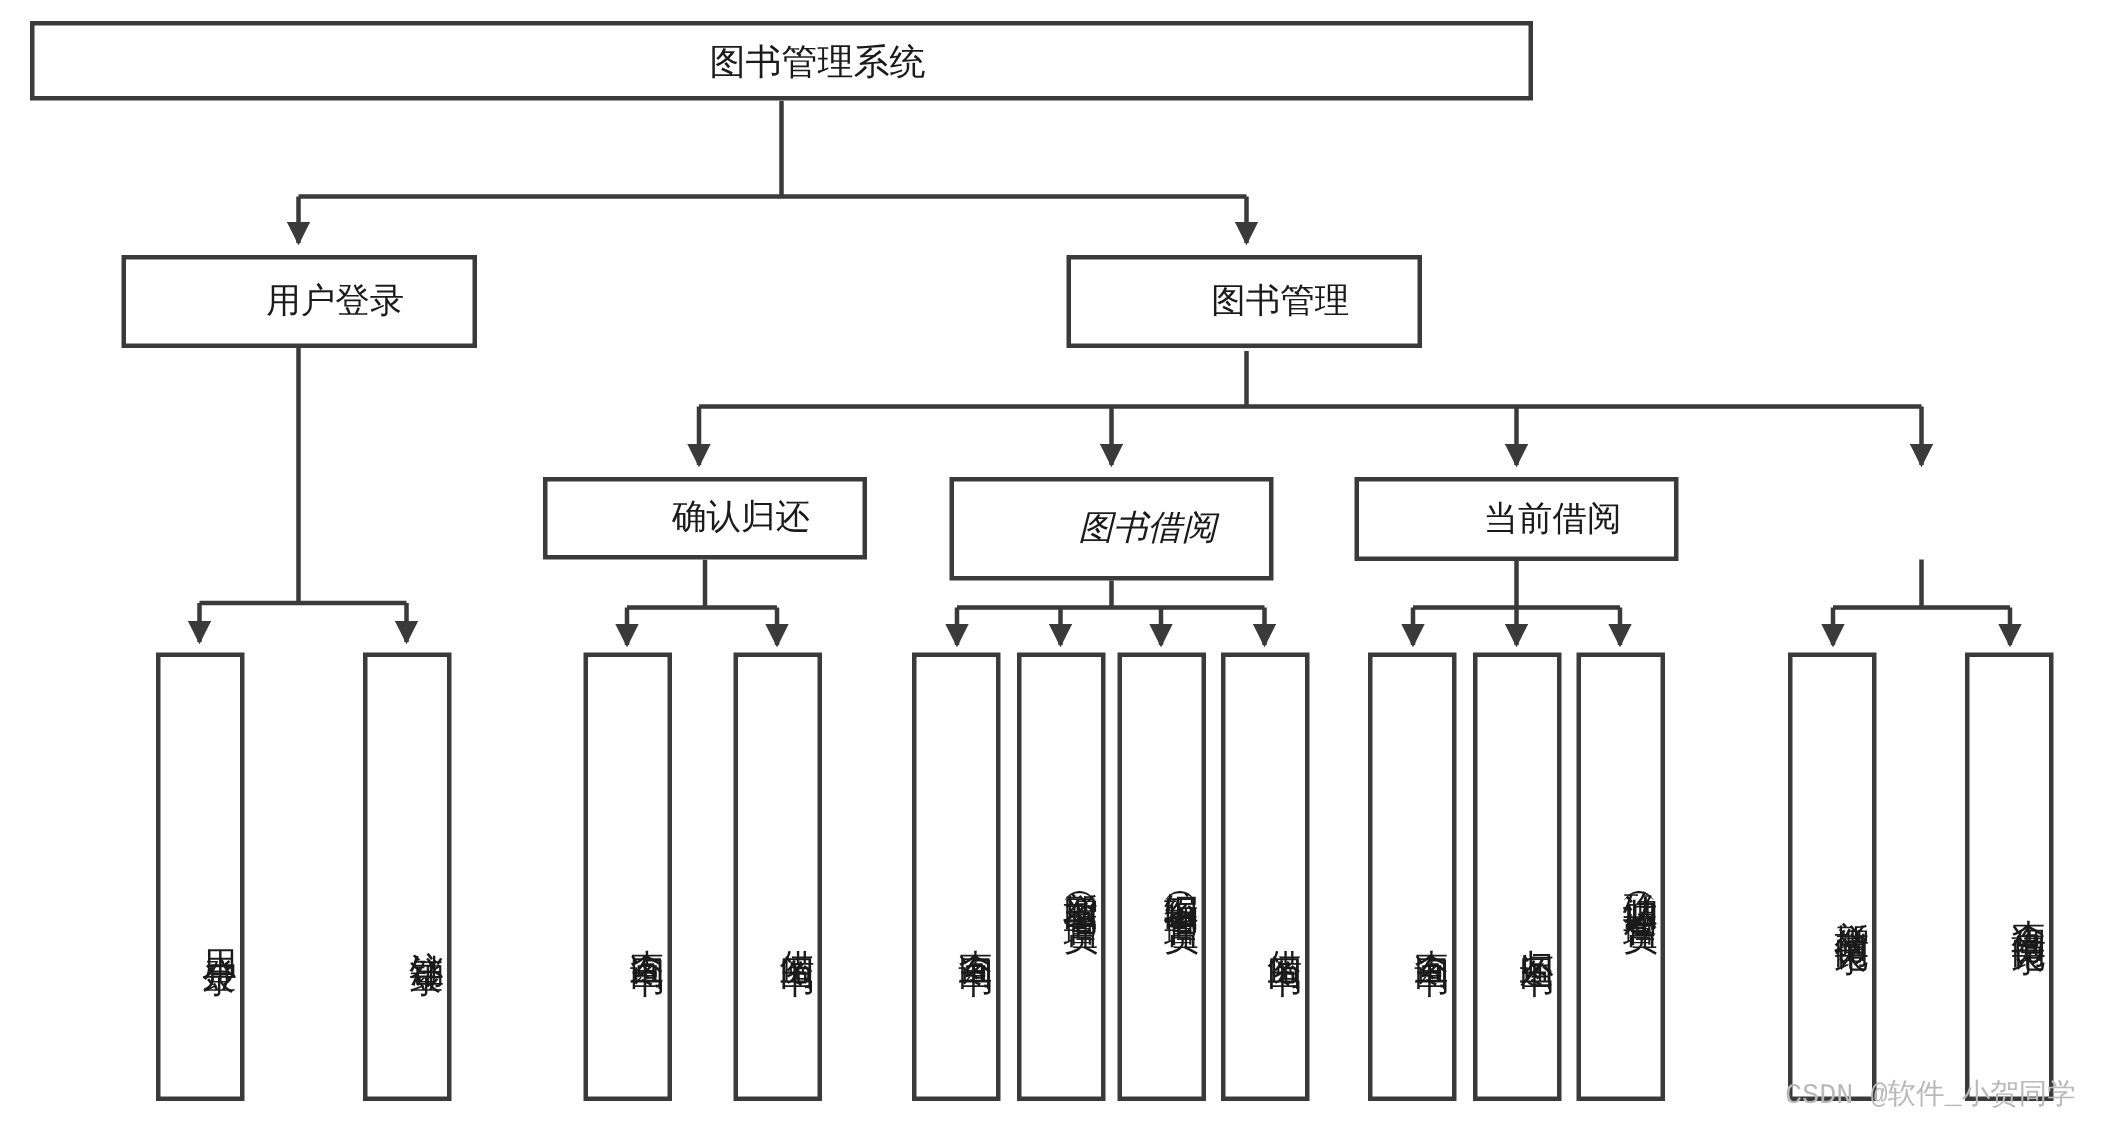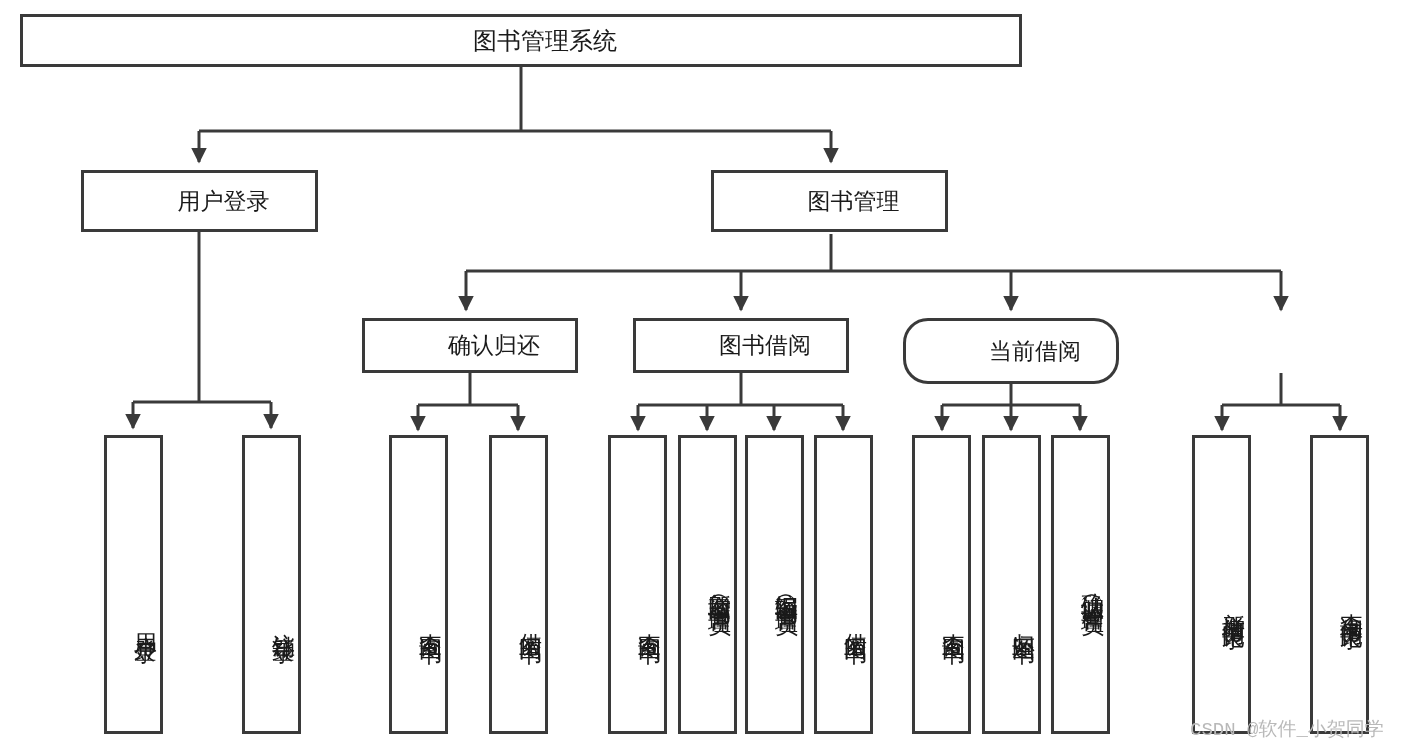--- a/index.html
+++ b/index.html
@@ -116,23 +116,23 @@
   </svg>
 
   <div class="node root" style="left:20px; top:14px; width:1002px; height:53px;">图书管理系统</div>
 
   <div class="node level2" style="left:81px; top:170px; width:237px; height:62px;">用户登录</div>
 
   <div class="node level2" style="left:711px; top:170px; width:237px; height:62px;">图书管理</div>
 
   <div class="node level3" style="left:362px; top:318px; width:216px; height:55px;">确认归还</div>
 
-  <div class="node level3" style="left:633px; top:318px; width:216px; height:55px;">图书借阅</div>
+  <div class="node level3" style="left:633px; top:318px; width:216px; height:69px;font-style:italic;">图书借阅</div>
 
-  <div class="node level3" style="left:903px; top:318px; width:216px; height:66px;border-radius:25px;">当前借阅</div>
+  <div class="node level3" style="left:903px; top:318px; width:216px; height:56px;">当前借阅</div>
 
 
   <div class="node leaf" style="left:104px; top:435px; width:59px; height:299px; padding-top:72px;">用户登录</div>
 
   <div class="node leaf" style="left:242px; top:435px; width:59px; height:299px; padding-top:72px;">注销登录</div>
 
   <div class="node leaf" style="left:389px; top:435px; width:59px; height:299px; padding-top:72px;">查询图书</div>
 
   <div class="node leaf" style="left:489px; top:435px; width:59px; height:299px; padding-top:72px;">借阅图书</div>
 

